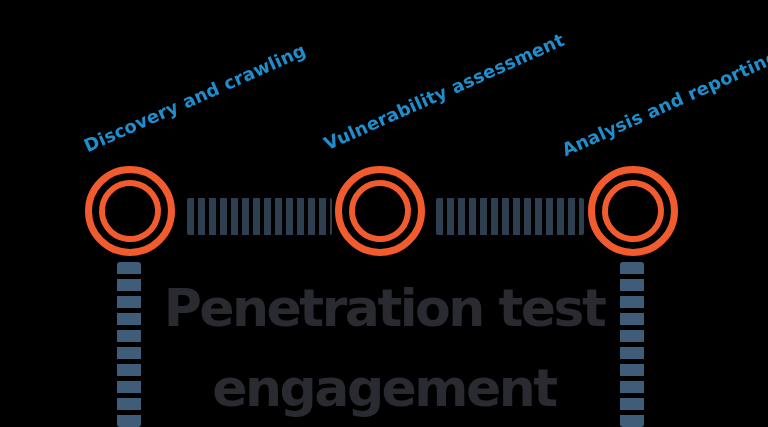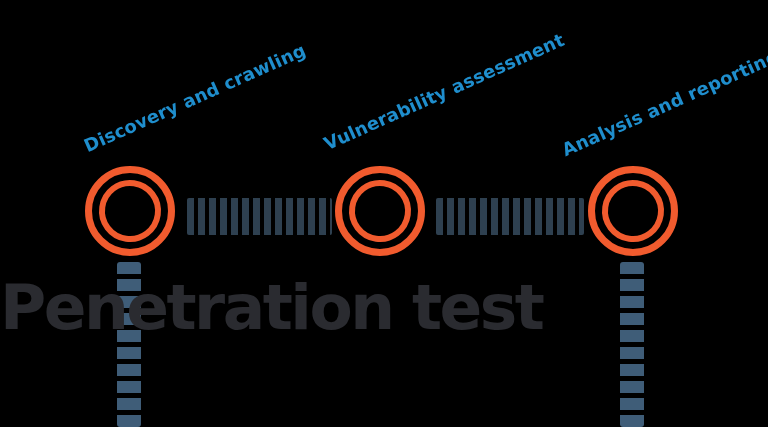--- a/index.html
+++ b/index.html
@@ -75,23 +75,24 @@
     letter-spacing:.2px;
   }
   .pl1{left:90px;top:134px;}
   .pl2{left:330px;top:132px;}
   .pl3{left:568px;top:138px;}
 
   
   .title{
     position:absolute;
     left:0;top:268px;width:768px;
+    text-align:center;
     color:var(--title-charcoal);
     font-weight:bold;
-    font-size:63px;
+    font-size:52px;
     line-height:80px;
     letter-spacing:-2.5px;
   }
   .title .line{display:block;}
 </style>
 </head>
 <body>
 
 <div class="stage">
 
@@ -110,15 +111,16 @@
   </div>
 
   <div class="connector conn1"></div>
   <div class="connector conn2"></div>
 
   <div class="boundary b-left"></div>
   <div class="boundary b-right"></div>
 
   <div class="title">
     <span class="line">Penetration test</span>
+    <span class="line">engagement</span>
   </div>
 
 </div>
 
 </body></html>

